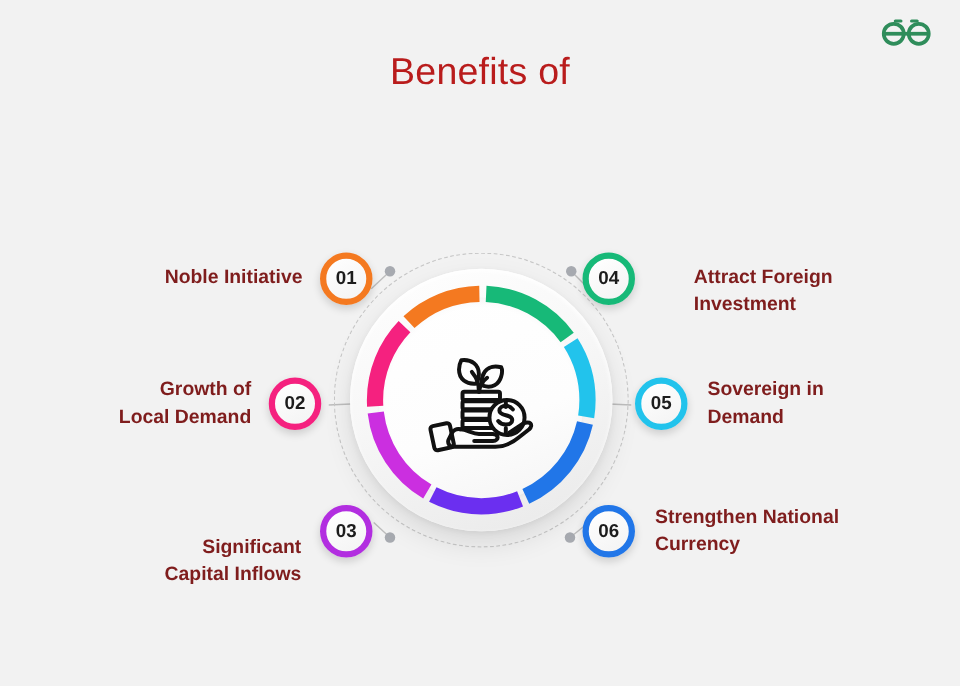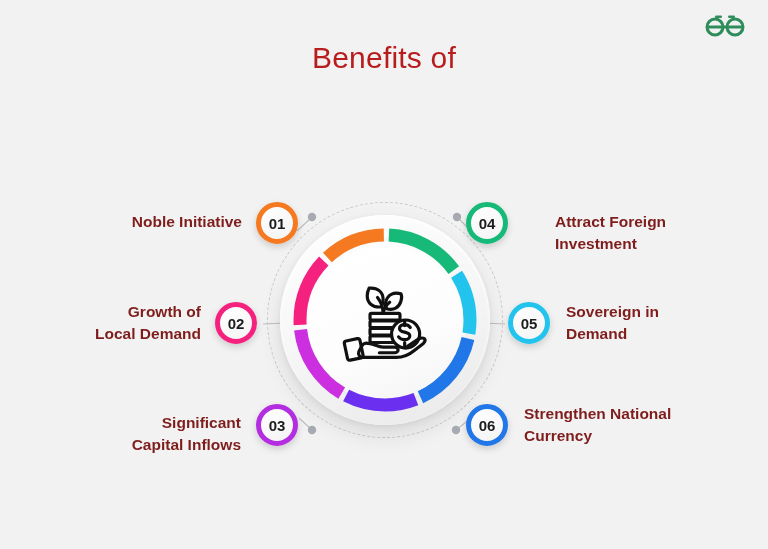--- a/index.html
+++ b/index.html
@@ -222,21 +222,21 @@
   </div>
   <div class="badge" style="left:466px; top:202px; border:5px solid #17b978;">
     <span>04</span>
   </div>
 
   <div class="item-label label-left" style="left:40px; top:211px; width:202px;">Noble Initiative</div>
 
   <div class="item-label label-left" style="left:20px; top:301px; width:181px;">Growth of
 Local Demand</div>
 
-  <div class="item-label label-left" style="left:40px; top:412px; width:201px;">Significant
+  <div class="item-label label-left" style="left:40px; top:427px; width:201px;">Significant
 Capital Inflows</div>
 
   <div class="item-label label-right" style="left:524px; top:403px; width:230px;">Strengthen National
 Currency</div>
 
   <div class="item-label label-right" style="left:566px; top:301px; width:190px;">Sovereign in
 Demand</div>
 
   <div class="item-label label-right" style="left:524px; top:211px; width:230px;margin-left:31px;">Attract Foreign
 Investment</div>

